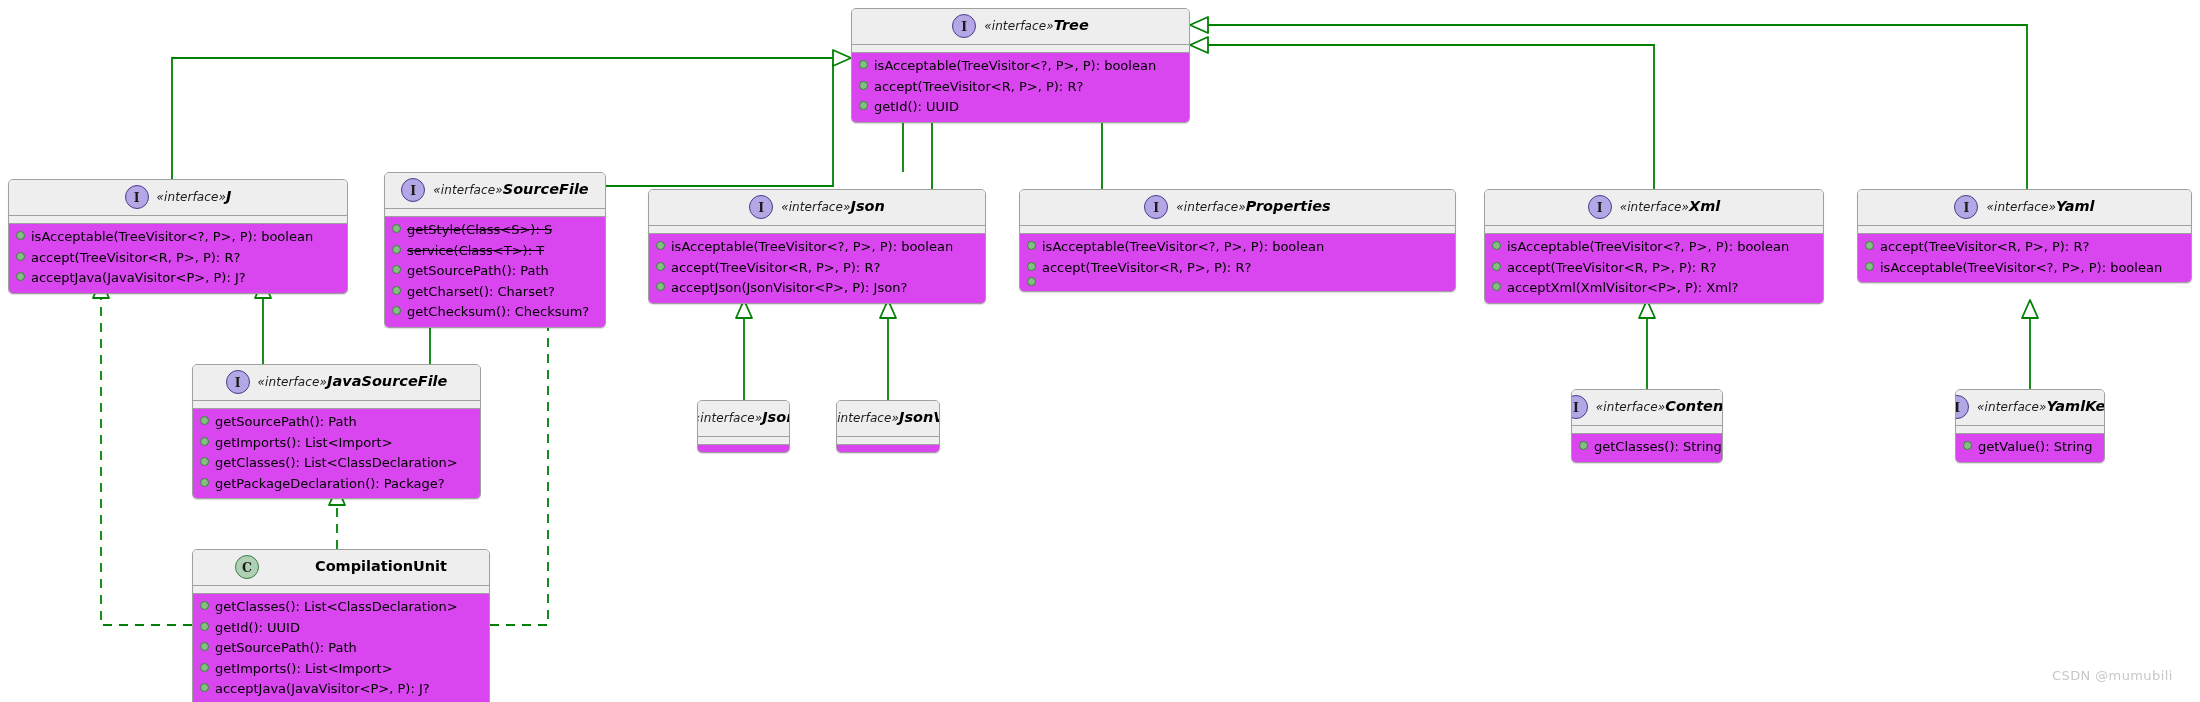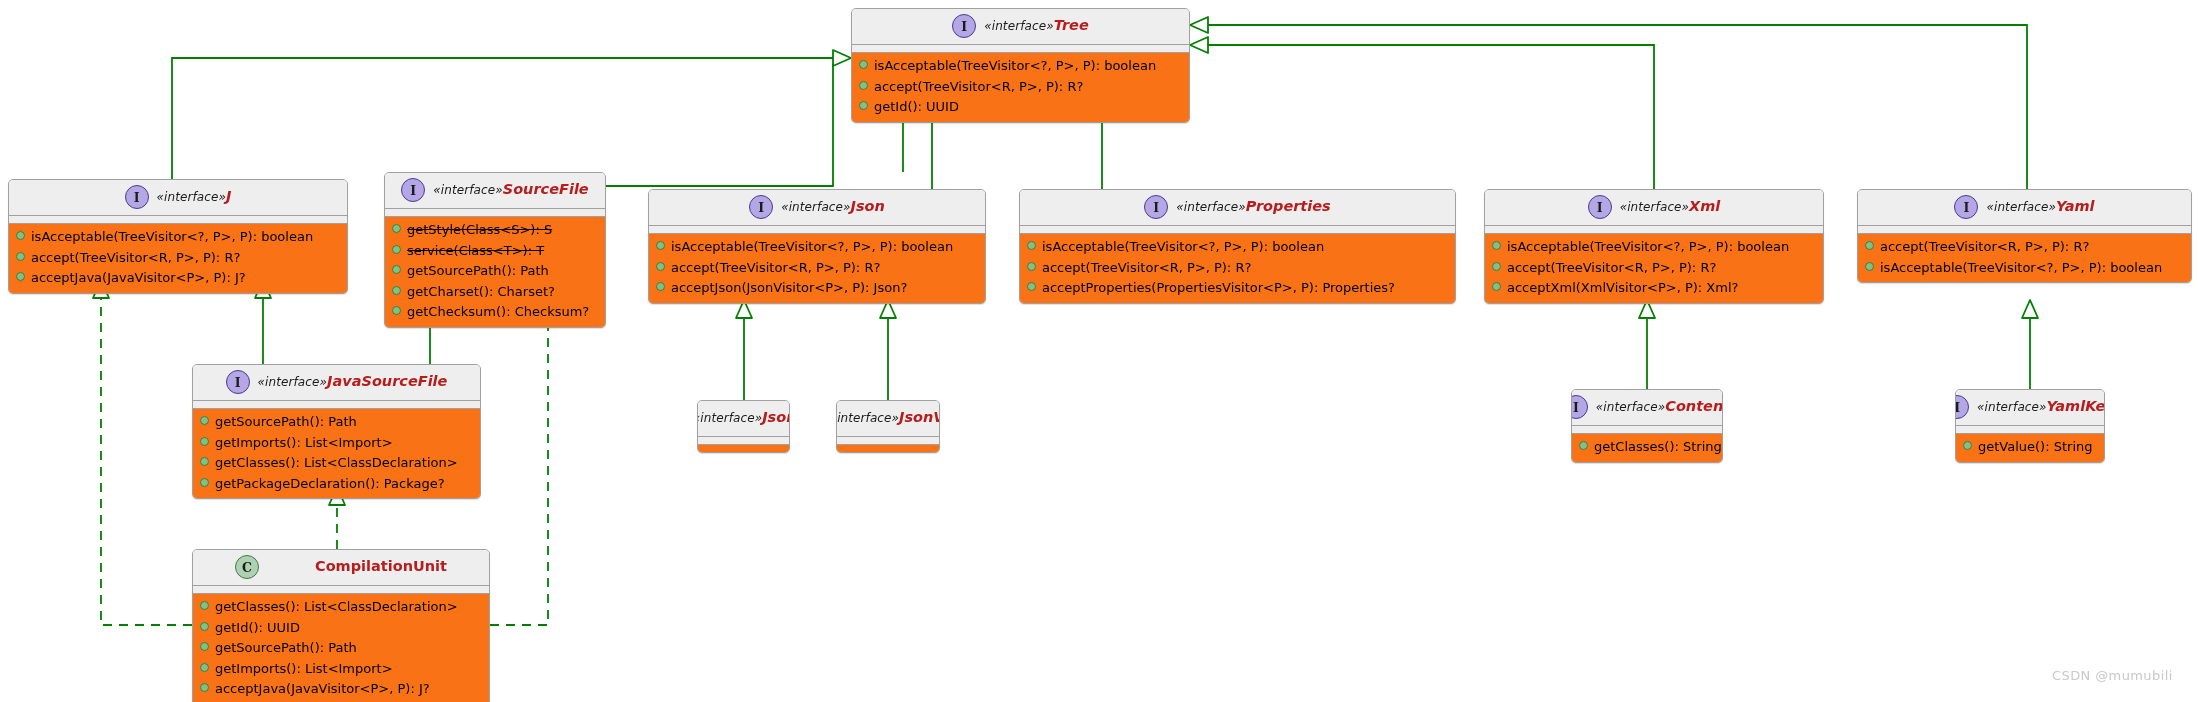--- a/index.html
+++ b/index.html
@@ -68,32 +68,32 @@
   .stereotype{
     font-size:12px;
     font-style:italic;
     color:#1b1b1b;
     letter-spacing:0.1px;
   }
   .node-name{
     font-size:14.5px;
     font-weight:bold;
     font-style:italic;
-    color:#b91c1c;
+    color:#000000;
     white-space:nowrap;
   }
   .node-name.plain{ font-style:normal;margin-left:48px; }
   .sep{
     height:0;
     border-top:1px solid #A0A0A0;
   }
   .empty-band{ height:7px; background:#EEEEEE;}
   .members{
     padding:3px 6px 4px 7px;
-    background:#f97316;
+    background:#d946ef;
   }
   .member{
     display:flex;
     align-items:baseline;
     gap:6px;
     font-size:13px;
     color:#000;
     line-height:1.58;
     white-space:nowrap;
   }
@@ -334,21 +334,20 @@
           <div class="member">
             <span class="vis-dot"></span>
             <span class="mtext">isAcceptable(TreeVisitor&lt;?, P&gt;, P): boolean</span>
           </div>
           <div class="member">
             <span class="vis-dot"></span>
             <span class="mtext">accept(TreeVisitor&lt;R, P&gt;, P): R?</span>
           </div>
           <div class="member">
             <span class="vis-dot"></span>
-            <span class="mtext">acceptProperties(PropertiesVisitor&lt;P&gt;, P): Properties?</span>
           </div>
         </div>
       </div>
       <div class="node" style="left: 1484px; top: 189px; width: 340px;">
         <div class="node-header">
           <span class="circle-badge badge-interface">I</span>
           <div class="title-stack">
             <div class="stereotype">«interface»</div>
             <div class="node-name">Xml</div>
           </div>

